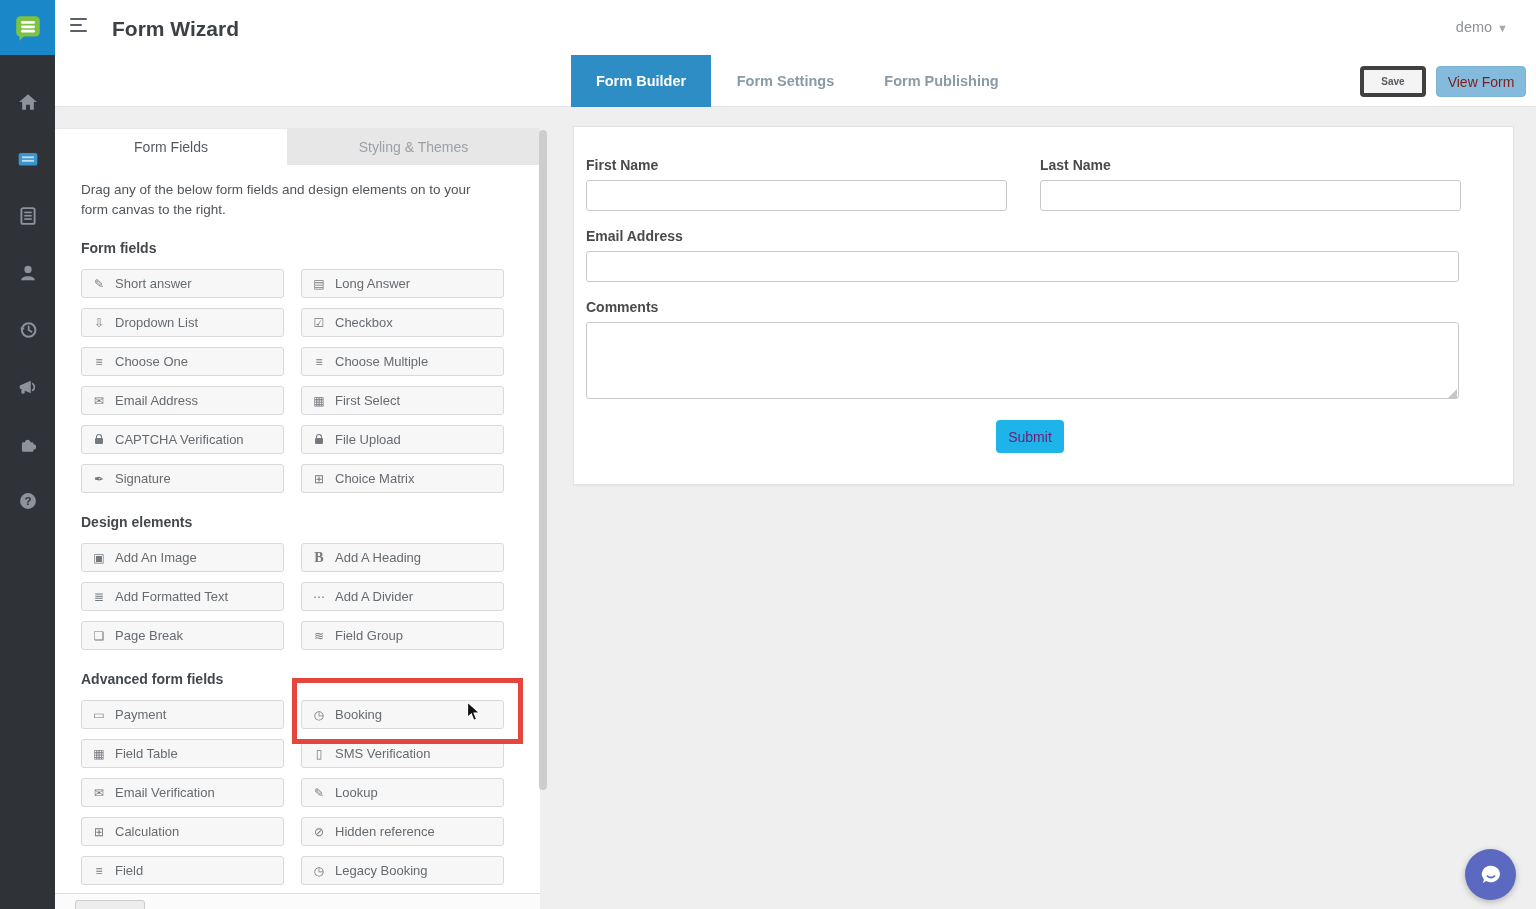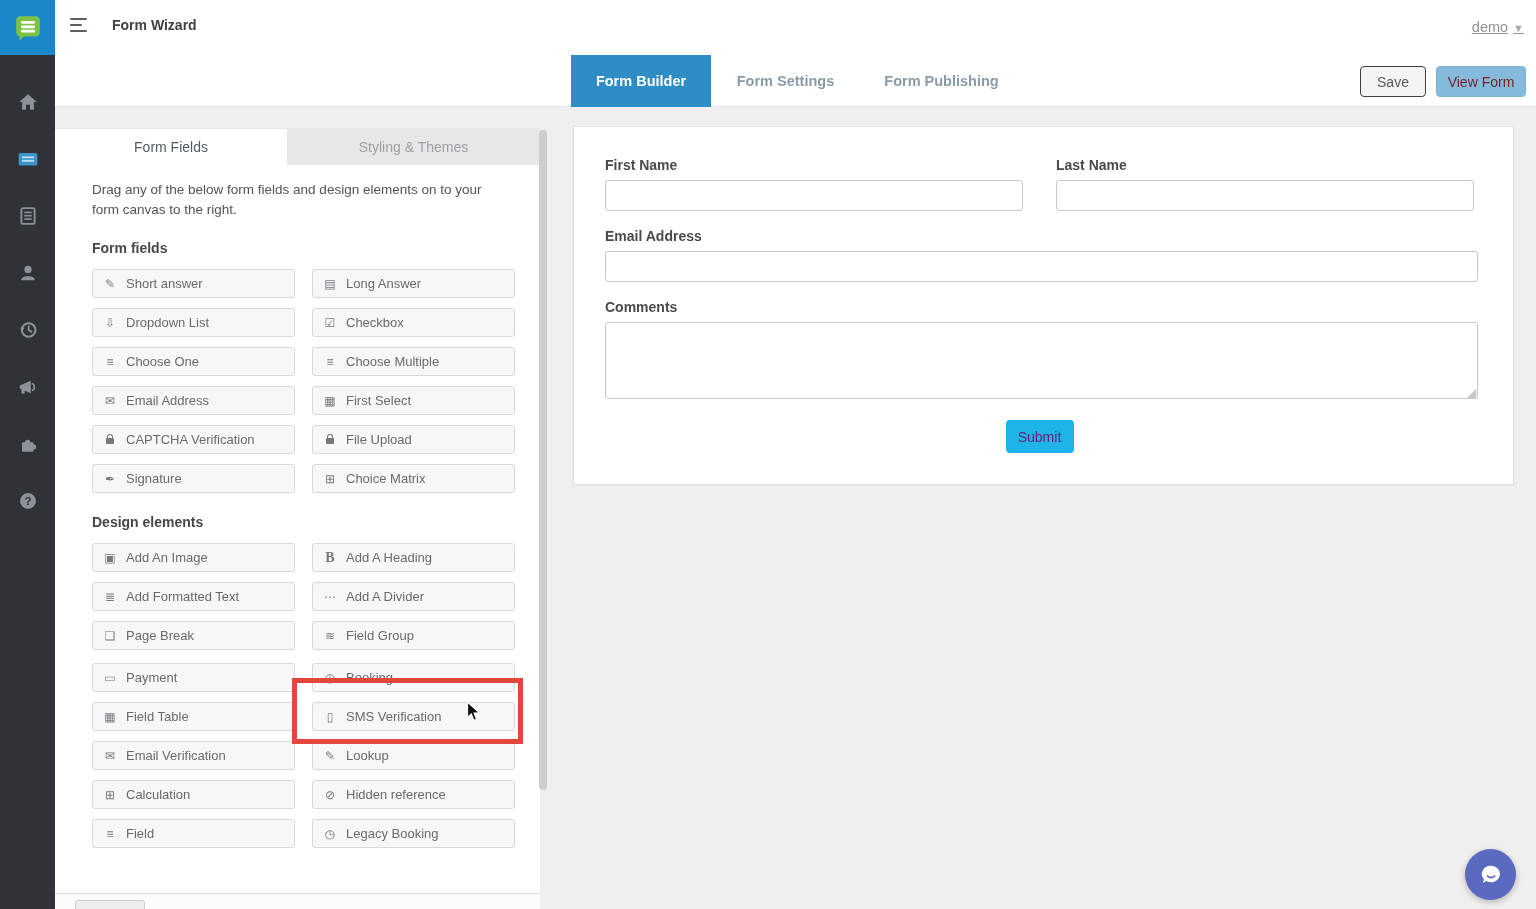--- a/index.html
+++ b/index.html
@@ -13,55 +13,55 @@
   .side-nav { display:flex; flex-direction:column; align-items:center; padding-top:20px; }
   .side-item { width:55px; height:57px; display:flex; align-items:center; justify-content:center; cursor:pointer; }
 
   
   .topbar { position:absolute; left:55px; top:0; right:0; height:55px; background:#ffffff; z-index:4; }
   .hamburger { position:absolute; left:15px; top:18px; width:20px; height:18px; cursor:pointer; }
   .hamburger span { display:block; height:2.4px; background:#5a6065; margin-bottom:3.4px; border-radius:1px; }
   .hamburger span:nth-child(1){ width:17px; }
   .hamburger span:nth-child(2){ width:12px; }
   .hamburger span:nth-child(3){ width:17px; }
-  .page-title { position:absolute; left:57px; top:17px; font-size:14px; font-weight:bold; color:#3c4146; }
-  .user-menu { position:absolute; right:12px; top:19px; font-size:14.5px; color:#8f9296; cursor:pointer;text-decoration:underline; }
+  .page-title { position:absolute; left:57px; top:17px; font-size:21px; font-weight:bold; color:#3c4146; }
+  .user-menu { position:absolute; right:28px; top:19px; font-size:14.5px; color:#8f9296; cursor:pointer; }
   .user-menu .caret { font-size:11px; color:#a7aaad; margin-left:5px; }
 
   
   .toolbar { position:absolute; left:55px; top:55px; right:0; height:52px; background:#ffffff; border-bottom:1px solid #e2e3e4; z-index:4; }
   .main-tabs { position:absolute; left:516px; top:0; height:52px; display:flex; }
   .main-tab { height:52px; display:flex; align-items:center; justify-content:center; font-size:14.5px; font-weight:bold; color:#8a9aa7; cursor:pointer; }
   .main-tab.t0 { width:140px; } .main-tab.t1 { width:149px; } .main-tab.t2 { width:163px; }
   .main-tab.active { background:#2e8dc5; color:#ffffff; }
-  .btn-save { position:absolute; right:110px; top:11px; width:66px; height:31px; background:#f4f4f4; border:1px solid #404040; border-radius:4px; font-size:14px; color:#555a5e; display:flex; align-items:center; justify-content:center; cursor:pointer; }
+  .btn-save { position:absolute; right:110px; top:11px; width:66px; height:31px; background:#f4f4f4; border:4px solid #404040; border-radius:4px; font-size:10px; color:#555a5e; display:flex; align-items:center; justify-content:center; cursor:pointer;font-weight:bold; }
   .btn-view { position:absolute; right:10px; top:11px; width:90px; height:31px; background:#84bbdc; border:1px solid #7db4d6; border-radius:4px; font-size:14px; color:#7f1d1d; display:flex; align-items:center; justify-content:center; cursor:pointer; }
 
   
   .panel { position:absolute; left:55px; top:128px; width:485px; bottom:0; background:#ffffff; z-index:2; }
   .panel-tabs { display:flex; height:37px; border-top:1px solid #e8e8e8; }
   .panel-tab { display:flex; align-items:center; justify-content:center; font-size:14px; cursor:pointer; }
   .panel-tab.t0 { width:232px; background:#ffffff; color:#525b63; }
   .panel-tab.t1 { flex:1; background:#e7e7e7; color:#9aa1a7; }
-  .panel-body { padding:0 0 0 37px; }
+  .panel-body { padding:0 0 0 26px; }
   .instruction { margin-top:15px; width:412px; font-size:13.5px; line-height:1.45; color:#4e555b; }
   .section-heading { margin-top:21px; font-size:14px; font-weight:bold; color:#43484d; }
   .section-items { display:grid; grid-template-columns:203px 203px; column-gap:17px; row-gap:10px; margin-top:13px; }
   .field-btn { height:29px; display:flex; align-items:center; gap:9px; padding:0 10px; background:#f7f7f8; border:1px solid #d9d9d9; border-radius:3px; font-size:13px; color:#666b70; cursor:grab; }
   .field-btn .glyph { width:14px; text-align:center; font-size:12px; color:#74797e; flex:0 0 14px; }
   .field-btn .glyph.serif-b { font-family:"Liberation Serif", serif; font-weight:bold; font-size:14px; }
   .css-lock { display:inline-block; width:8px; height:6px; background:#74797e; border-radius:1px; position:relative; margin:0 auto; }
   .css-lock::before { content:""; position:absolute; top:-4px; left:1px; width:4px; height:4px; border:1.5px solid #74797e; border-bottom:none; border-radius:3px 3px 0 0; }
   .panel-footer { position:absolute; left:0; right:0; bottom:0; height:16px; border-top:1px solid #dddddd; background:#fbfbfb; }
   .partial-btn { position:absolute; left:20px; top:6px; width:70px; height:14px; background:#ededed; border:1px solid #cccccc; border-radius:3px; cursor:pointer; }
   .panel-scrollbar { position:absolute; left:539px; top:130px; width:8px; height:660px; background:#cdcdcd; border-radius:4px; z-index:3; cursor:pointer; }
 
   
   .canvas-card { position:absolute; left:573px; top:126px; width:941px; height:359px; background:#ffffff; border:1px solid #e2e2e2; box-shadow:0 1px 2px rgba(0,0,0,0.05); z-index:2; }
-  .canvas-inner { padding:30px 39px 0 31px; }
+  .canvas-inner { padding:30px 39px 0 12px; }
   .form-row { display:flex; column-gap:33px; }
   .form-field { margin-bottom:17px; }
   .form-field.half { width:421px; }
   .form-field.full { width:873px; }
   .form-field label { display:block; font-size:14px; font-weight:bold; color:#4a4a4a; margin-bottom:7px; }
   .form-field input { width:100%; height:31px; border:1px solid #c9c9c9; border-radius:3px; background:#ffffff; padding:0 8px; font-size:13px; }
   .form-field textarea { width:100%; height:77px; border:1px solid #c9c9c9; border-radius:3px; background:#ffffff; resize:none; position:relative; padding:6px 8px; font-size:13px; }
   .ta-wrap { position:relative; }
   .ta-grip { position:absolute; right:2px; bottom:5px; width:0; height:0; border-left:9px solid transparent; border-bottom:9px solid #b9b9b9; opacity:.8; }
   .submit-btn { display:block; margin:0 auto; width:68px; height:33px; background:#1fb4e9; border:none; border-radius:4px; color:#701a75; font-size:14px; cursor:pointer; }
@@ -246,20 +246,21 @@
             </div>
             <div class="field-btn">
               <span class="glyph">❏</span>
               <span>Page Break</span>
             </div>
             <div class="field-btn">
               <span class="glyph">≋</span>
               <span>Field Group</span>
             </div>
           </div>
+          <div class="section-heading">Advanced form fields</div>
           <div class="section-items">
             <div class="field-btn">
               <span class="glyph">▭</span>
               <span>Payment</span>
             </div>
             <div class="field-btn">
               <span class="glyph">◷</span>
               <span>Booking</span>
             </div>
             <div class="field-btn">

